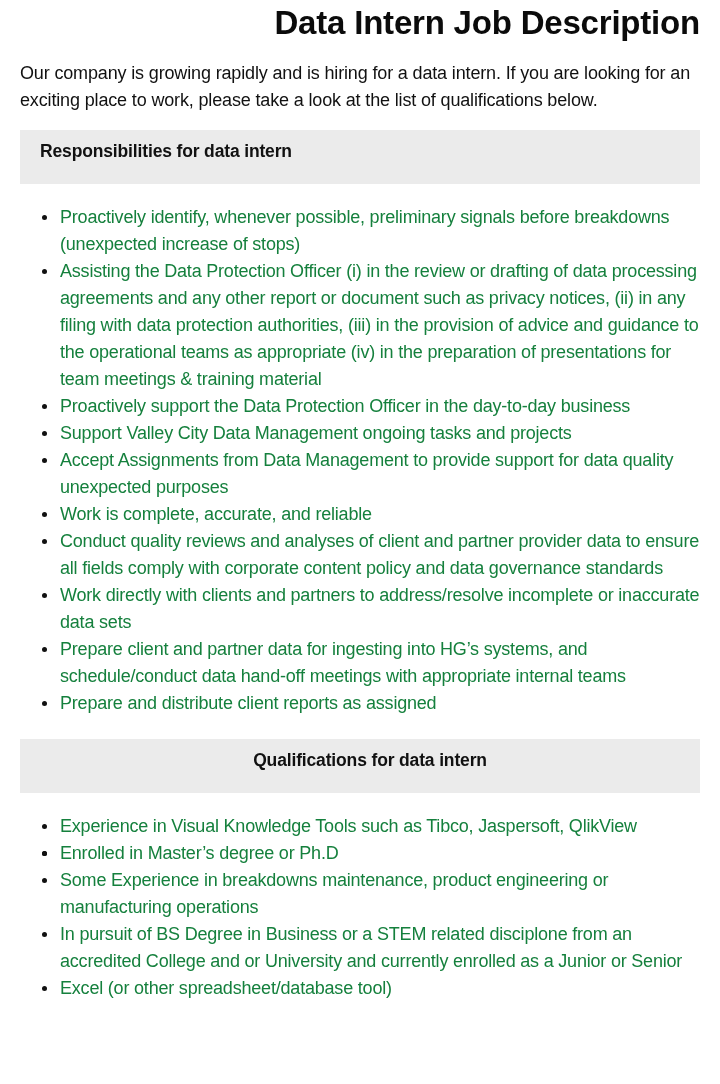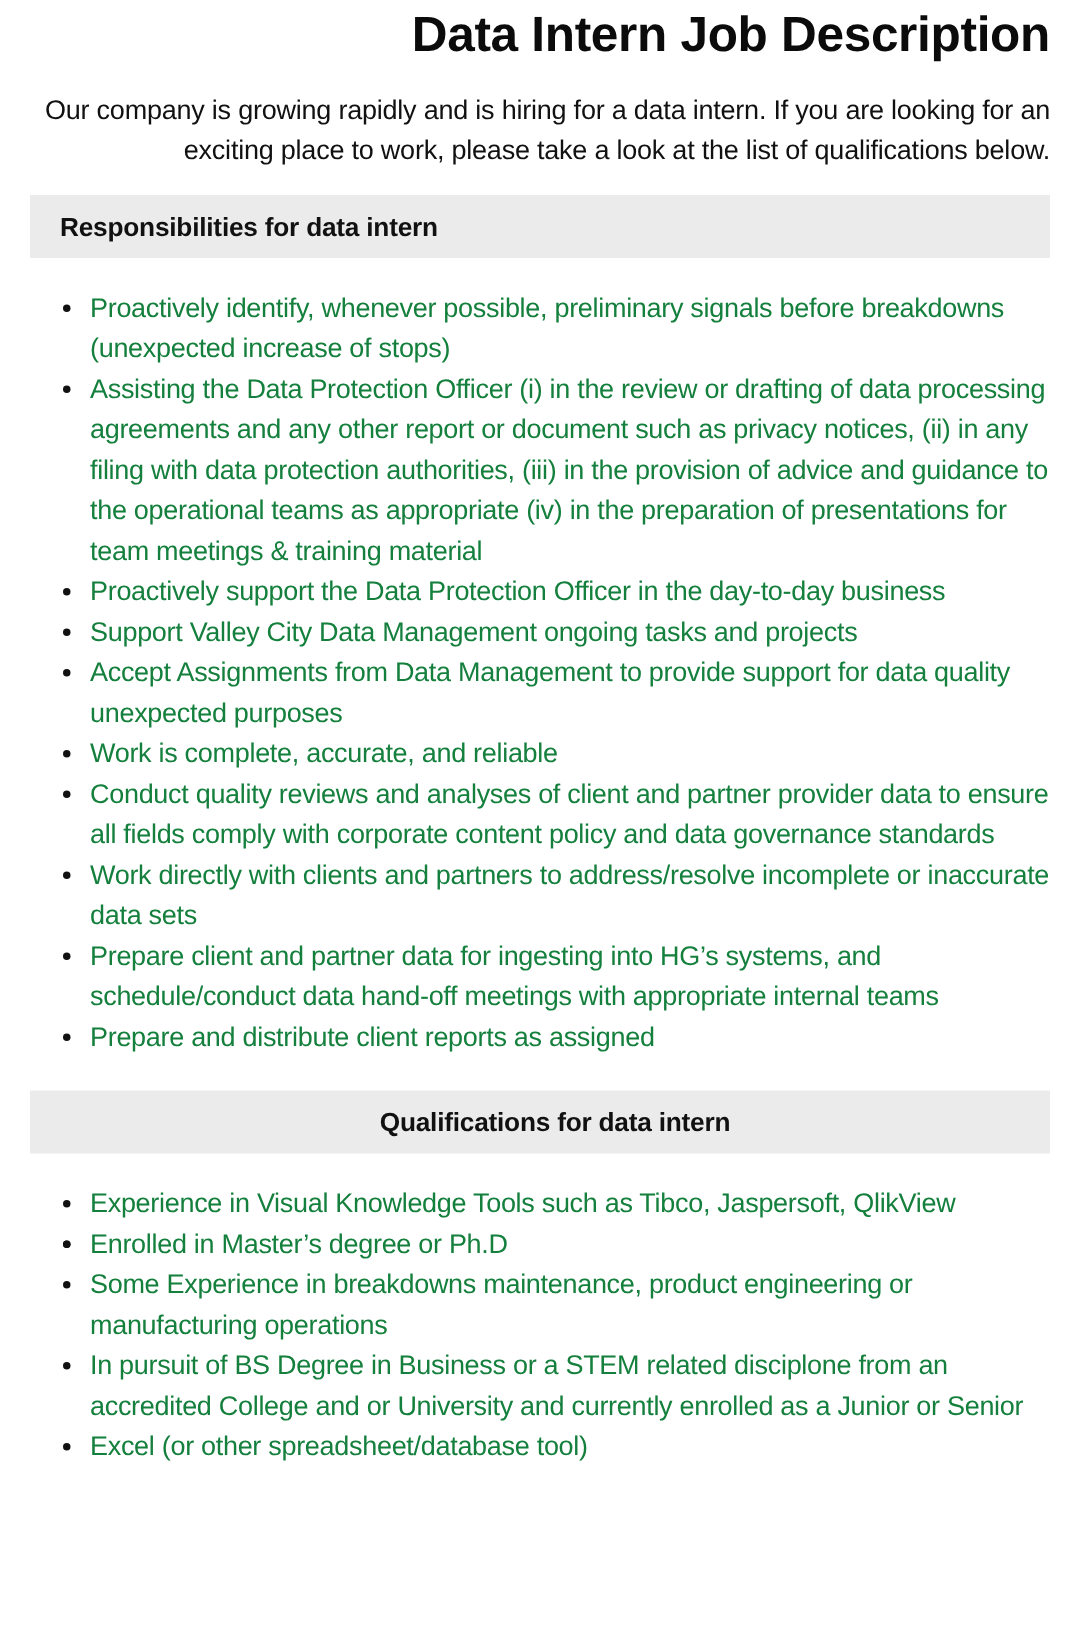--- a/index.html
+++ b/index.html
@@ -28,26 +28,25 @@
     text-align: right;
     letter-spacing: -0.2px;
     color: #0b0b0b;
   }
   p.intro {
     margin: 12px 0 0 0;
     font-size: 18px;
     line-height: 27px;
     letter-spacing: -0.15px;
     color: #111111;
-    text-align: right;
   }
   .section-header {
     margin-top: 16px;
     background: #ebebeb;
-    height: 42px;
+    height: 54px;
     line-height: 42px;
     padding-left: 20px;
     font-size: 17.5px;
     font-weight: bold;
     color: #111111;
     letter-spacing: -0.15px;
   }
   .section-header.second {
     margin-top: 22px;
     text-align: center;

